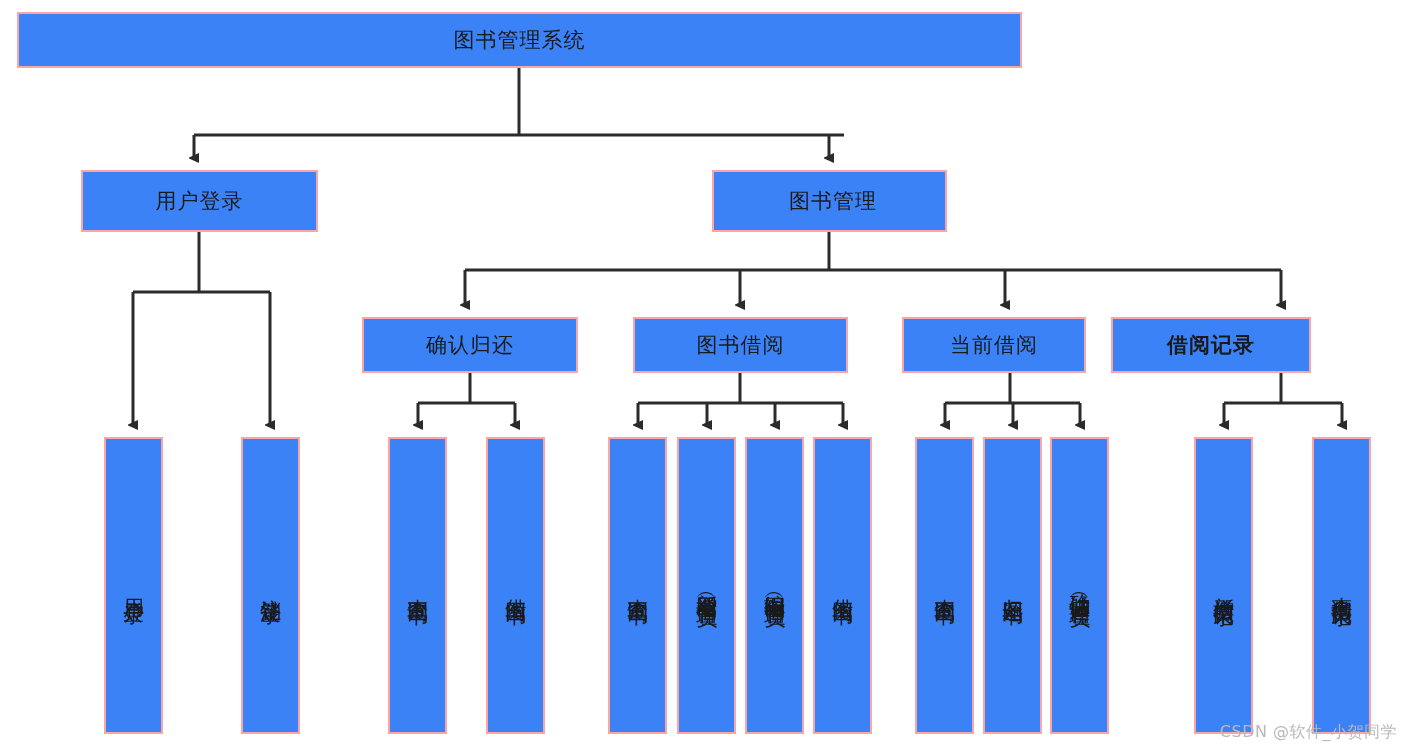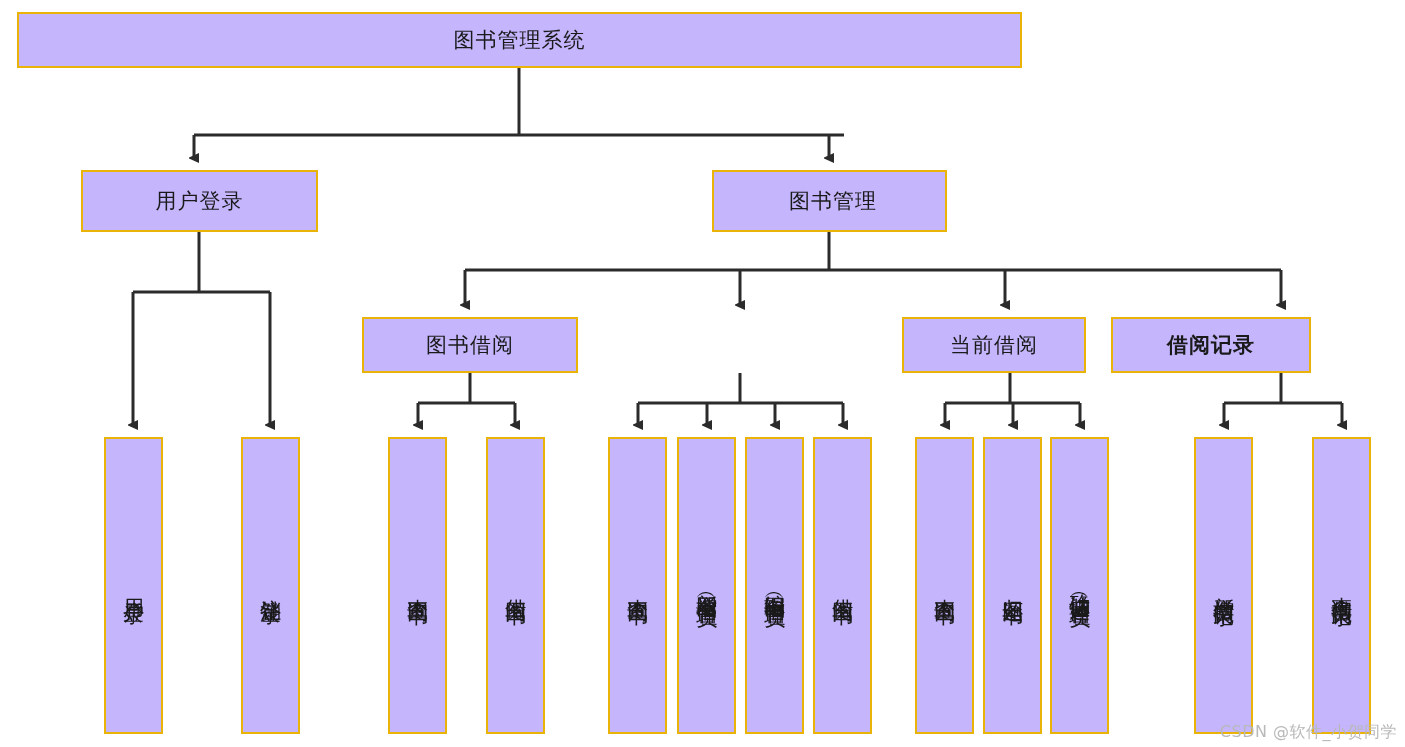--- a/index.html
+++ b/index.html
@@ -23,22 +23,22 @@
     position: absolute;
     left: 0;
     top: 0;
     width: 1405px;
     height: 747px;
     pointer-events: none;
   }
   .node {
     position: absolute;
     box-sizing: border-box;
-    background: #c4b5fd;
-    border: 2px solid #eab308;
+    background: #3b82f6;
+    border: 2px solid #fca5a5;
     display: flex;
     align-items: center;
     justify-content: center;
     color: #1a1a1a;
   }
   .node.horizontal {
     font-size: 21px;
     letter-spacing: 1px;
   }
   .node.vertical {
@@ -124,20 +124,23 @@
   </div>
 
   <div class="node horizontal" style="left:81px; top:170px; width:237px; height:62px;">
     <span>用户登录</span>
   </div>
   <div class="node horizontal" style="left:712px; top:170px; width:235px; height:62px;padding-left:7px;">
     <span>图书管理</span>
   </div>
 
   <div class="node horizontal" style="left:362px; top:317px; width:216px; height:56px;">
+    <span>确认归还</span>
+  </div>
+  <div class="node horizontal" style="left:633px; top:317px; width:215px; height:56px;">
     <span>图书借阅</span>
   </div>
   <div class="node horizontal" style="left:902px; top:317px; width:184px; height:56px;">
     <span>当前借阅</span>
   </div>
   <div class="node horizontal" style="left:1111px; top:317px; width:200px; height:56px;font-weight:bold;">
     <span>借阅记录</span>
   </div>
 
   <div class="node vertical" style="left:104px; top:437px; width:59px; height:297px;">

